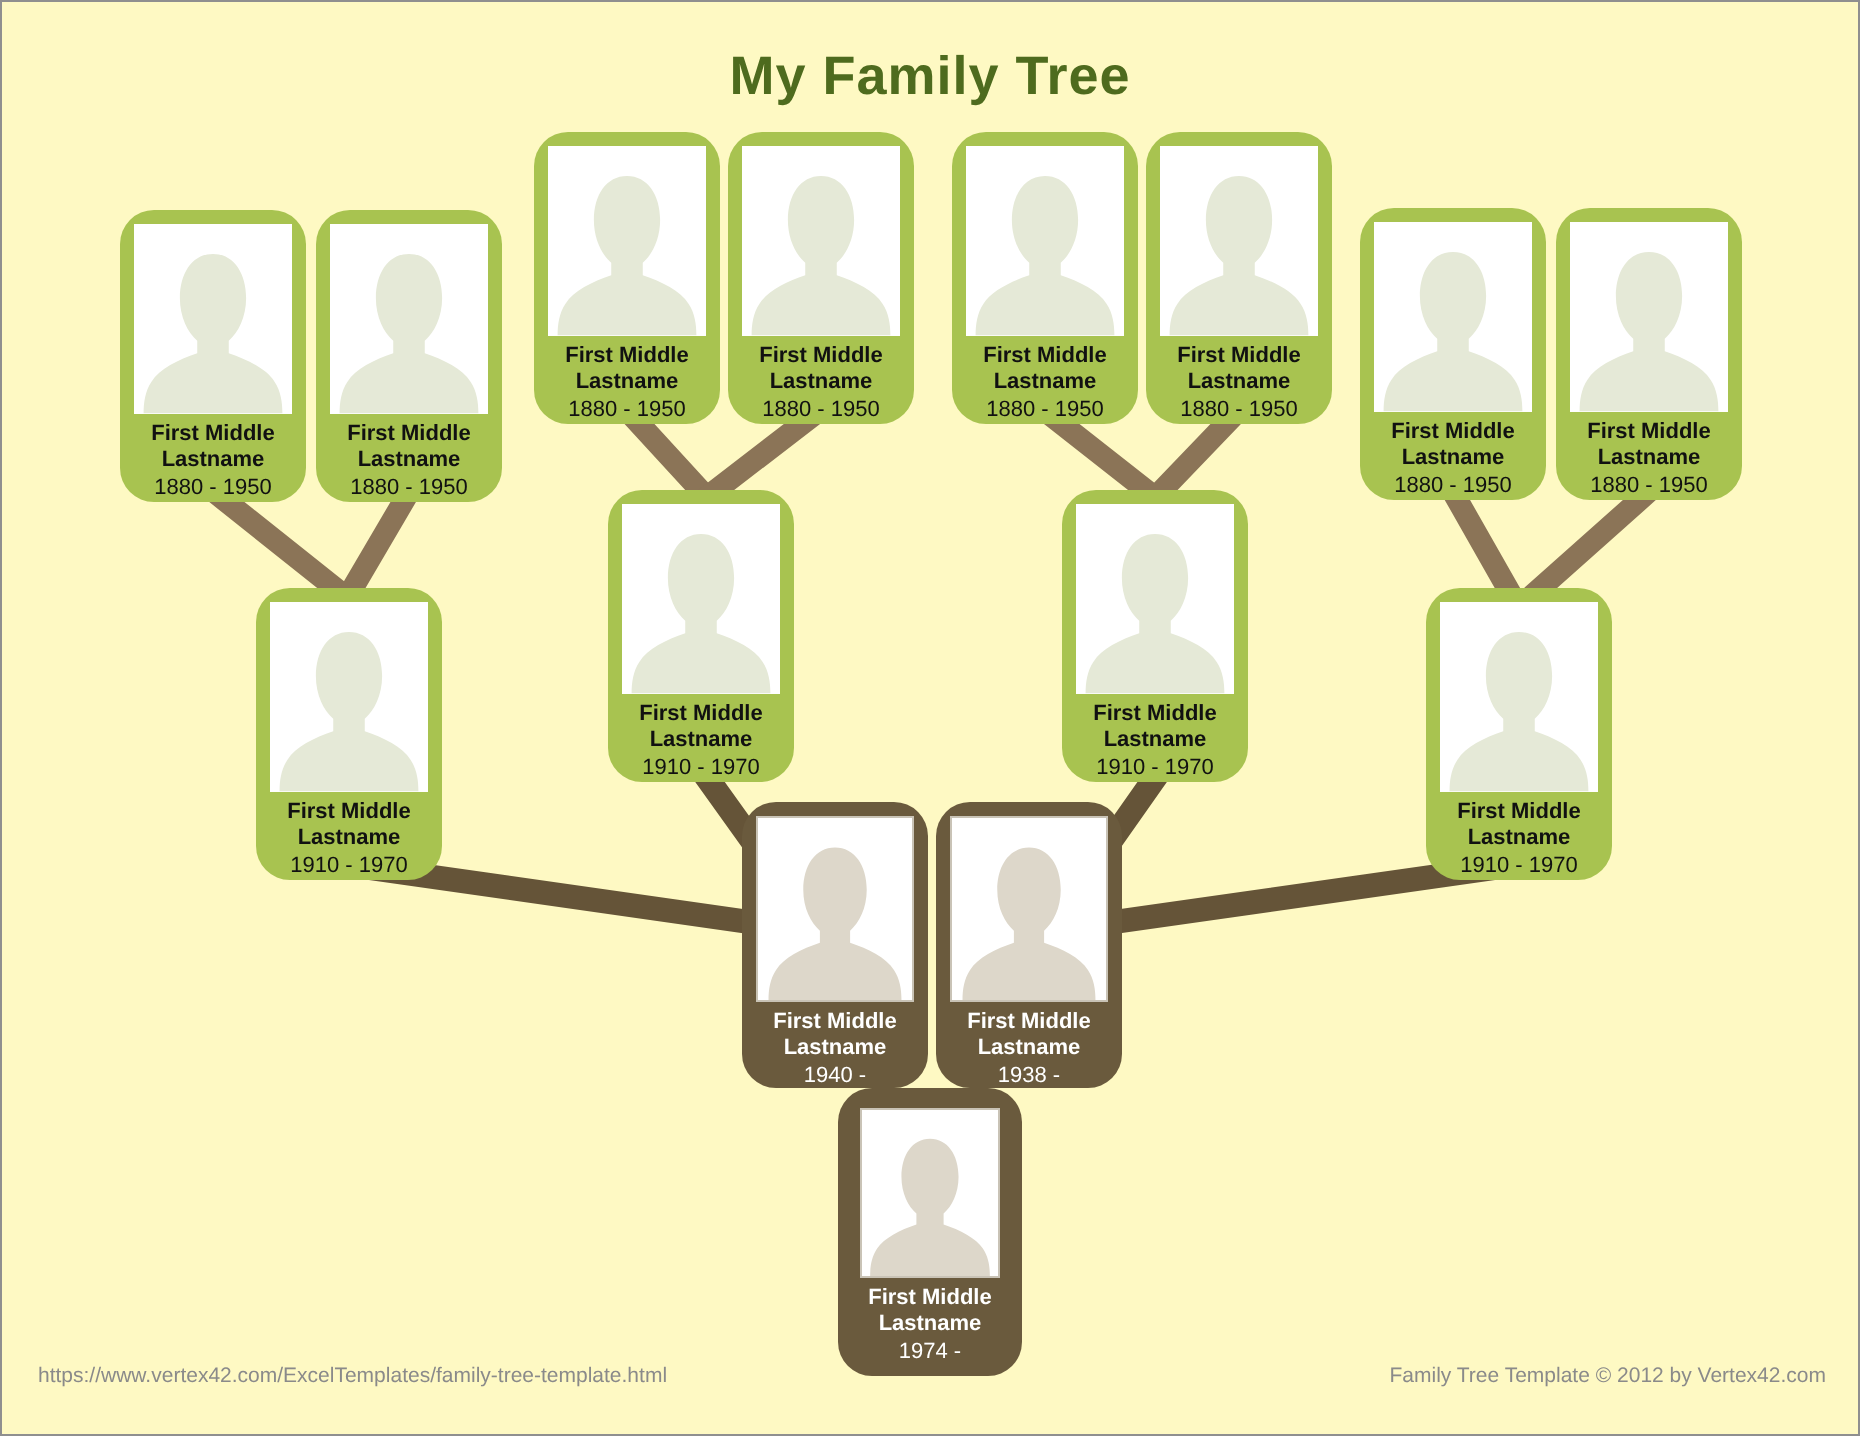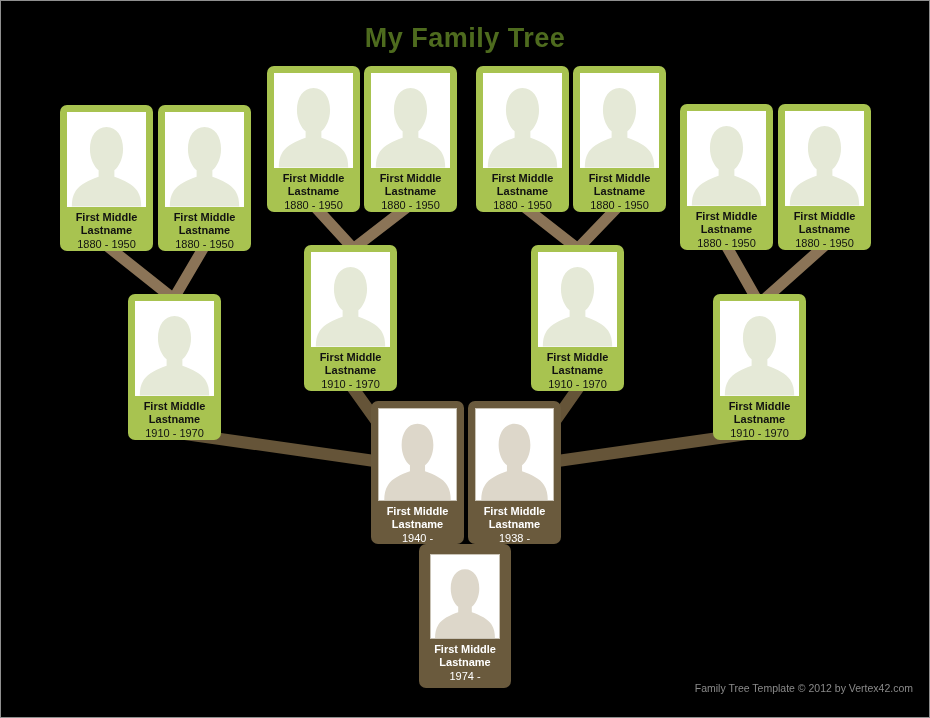--- a/index.html
+++ b/index.html
@@ -1,27 +1,27 @@
 <!DOCTYPE html>
 <html><head>
 <meta charset="utf-8">
 <style>
   html,body{margin:0;padding:0;background:#fff;}
   #page{
-    position:relative;width:930px;height:718px;background:#000000;
+    position:relative;width:930px;height:718px;background:#fef9c3;
     border:1px solid #8f8f8f;box-sizing:border-box;overflow:hidden;
     font-family:"Liberation Sans",sans-serif;
   }
   .title{
     position:absolute;top:22px;left:0;width:100%;text-align:center;
     font-size:27px;font-weight:bold;color:#4e6b1e;letter-spacing:0.5px;
   }
   
   .card{
-    position:absolute;border-radius:7px;box-sizing:border-box;
+    position:absolute;border-radius:17px;box-sizing:border-box;
     padding:7px 7px 0 7px;z-index:2;
   }
   .card.green{background:#a8c350;color:#111;}
   .card.brown{background:#6a5a3d;color:#fff;}
   .photo{
     background:#ffffff;width:100%;box-sizing:border-box;
     display:flex;align-items:flex-end;justify-content:center;overflow:hidden;
   }
   .brown .photo{border:1px solid #c9c3b6;}
   .sil{display:block;width:100%;height:88%;}
@@ -237,15 +237,16 @@
       <svg class="sil" viewBox="0 0 100 106" preserveAspectRatio="xMidYMax meet">
           <path d="M50 5 C63 5 71 17 71 33 C71 45 66 55 60 60 L60 68 C72 72 84 78 89 86 C93 92 94 99 94 106 L6 106 C6 99 7 92 11 86 C16 78 28 72 40 68 L40 60 C34 55 29 45 29 33 C29 17 37 5 50 5 Z"></path>
         </svg>
     </div>
     <div class="label">
         <div class="name">First Middle Lastname</div>
         <div class="years">1974 -</div>
       </div>
   </div>
 
+  <div class="footer-left">https://www.vertex42.com/ExcelTemplates/family-tree-template.html</div>
   <div class="footer-right">Family Tree Template © 2012 by Vertex42.com</div>
 
 </div>
 
 </body></html>

